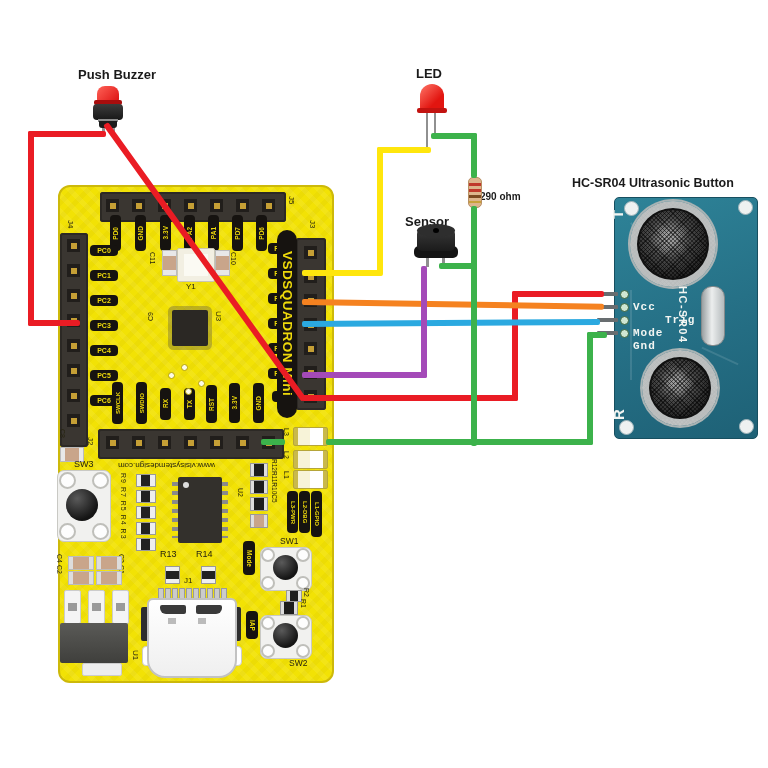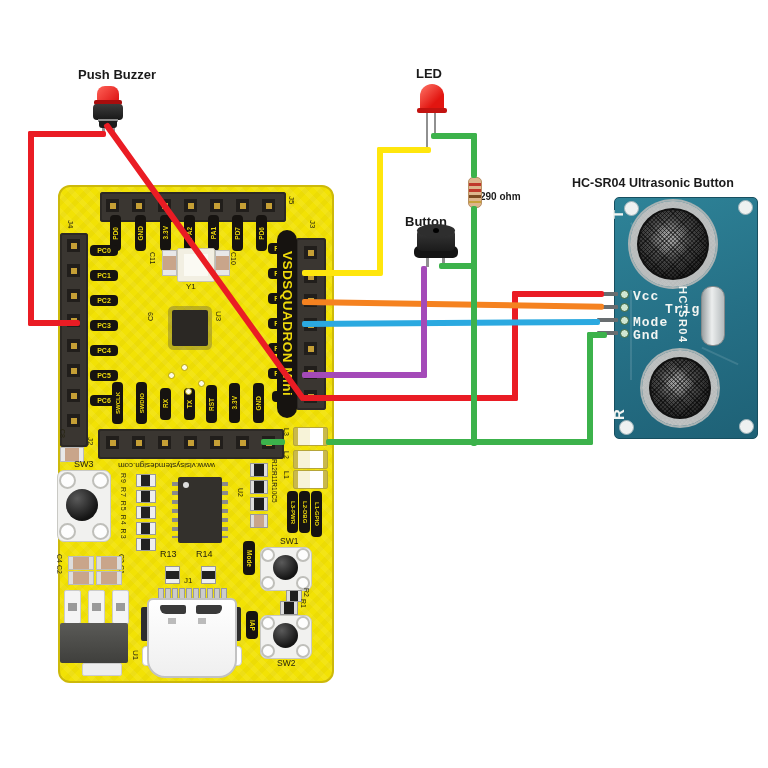--- a/index.html
+++ b/index.html
@@ -29,32 +29,32 @@
           background:linear-gradient(160deg,#2e8398 0%,#256f85 55%,#1e6176 100%);border:1px solid #174f60;}
   .hole{position:absolute;width:13px;height:13px;border-radius:50%;background:#eef1f1;border:1px solid #9fb4ba;z-index:14;}
   .xducer{position:absolute;border-radius:50%;z-index:16;border:7px solid #d7dadad9;
           box-shadow:0 0 0 2px #a9b3b4, inset 0 0 0 2px #111;
           background:
             repeating-linear-gradient(45deg,rgba(0,0,0,.5) 0 1px,transparent 1px 3px),
             repeating-linear-gradient(-45deg,rgba(0,0,0,.5) 0 1px,transparent 1px 3px),
             radial-gradient(circle at 45% 42%,#9a9a9a 0 10%,#4a4a4a 35%,#1d1d1d 75%);}
   .strace{position:absolute;background:rgba(255,255,255,.12);z-index:13;}
   .spin{position:absolute;height:4px;background:#686d70;z-index:30;border-radius:1px;}
-  .spinlabel{position:absolute;color:#f2f5f2;font-family:"Liberation Mono",monospace;font-weight:bold;font-size:13px;letter-spacing:1px;z-index:20;white-space:nowrap;}
+  .spinlabel{position:absolute;color:#f2f5f2;font-family:"Liberation Mono",monospace;font-weight:bold;font-size:11px;letter-spacing:1px;z-index:20;white-space:nowrap;margin-top:12px;}
   .spad{position:absolute;width:7px;height:7px;border-radius:50%;background:#cfe6d2;border:1px solid #37623c;z-index:18;}
   .leg{position:absolute;background:#909090;z-index:54;}
 </style>
 </head>
 <body>
 
 <div id="canvas">
 
   <div class="title" style="left:78px;top:67px;">Push Buzzer</div>
   <div class="title" style="left:416px;top:66px;">LED</div>
-  <div class="title" style="left:405px;top:214px;">Button</div>
+  <div class="title" style="left:405px;top:214px;">Sensor</div>
   <div class="title" style="left:572px;top:176px;font-size:12.5px;">HC-SR04 Ultrasonic Button</div>
   <div class="title" style="left:480px;top:191px;font-size:10px;">290 ohm</div>
 
   <div class="vsd"></div>
 
   <div class="hdr" style="left:100px;top:192px;width:186px;height:30px;"></div>
   <div class="hdr" style="left:60px;top:233px;width:28px;height:214px;"></div>
   <div class="hdr" style="left:296px;top:238px;width:30px;height:172px;"></div>
   <div class="hdr" style="left:98px;top:429px;width:186px;height:30px;"></div>
   <div class="silk down" style="left:287px;top:196px;font-size:8px;">J5</div>
@@ -277,21 +277,21 @@
       <span class="down">IAP</span>
     </div>
   <div class="comp" style="left:280px;top:601px;width:16px;height:12px;background:linear-gradient(90deg,#ddd 0 20%,#1d1d1d 20% 80%,#ddd 80%);border:1px solid #999;"></div>
   <div class="silk down" style="left:300px;top:599px;font-size:7px;">R1</div>
   <div class="sw" style="left:260px;top:615px;width:50px;height:42px;"></div>
   <div class="swcorner" style="left:261px;top:616px;width:10px;height:10px;"></div>
   <div class="swcorner" style="left:296px;top:616px;width:10px;height:10px;"></div>
   <div class="swcorner" style="left:261px;top:644px;width:10px;height:10px;"></div>
   <div class="swcorner" style="left:296px;top:644px;width:10px;height:10px;"></div>
   <div class="swbtn" style="left:273px;top:623px;width:25px;height:25px;"></div>
-  <div class="silk" style="left:277px;top:658px;font-size:8.5px;">SW2</div>
+  <div class="silk" style="left:289px;top:658px;font-size:8.5px;">SW2</div>
 
   <div class="sensor"></div>
   <div class="strace" style="left:630px;top:290px;width:2px;height:90px;"></div>
   <div class="strace" style="left:700px;top:355px;width:40px;height:2px;transform:rotate(25deg);"></div>
   <div class="strace" style="left:640px;top:220px;width:2px;height:40px;transform:rotate(-30deg);"></div>
   <div class="hole" style="left:624px;top:201px;"></div>
   <div class="hole" style="left:738px;top:200px;"></div>
   <div class="hole" style="left:619px;top:420px;"></div>
   <div class="hole" style="left:739px;top:419px;"></div>
   <div class="abs" style="left:613px;top:206px;color:#f2f5f2;font-weight:bold;font-size:15px;transform:rotate(-90deg);z-index:16;">T</div>

